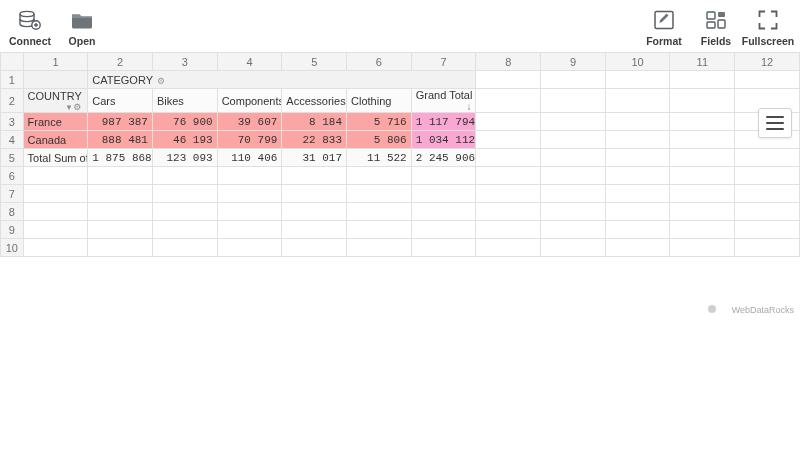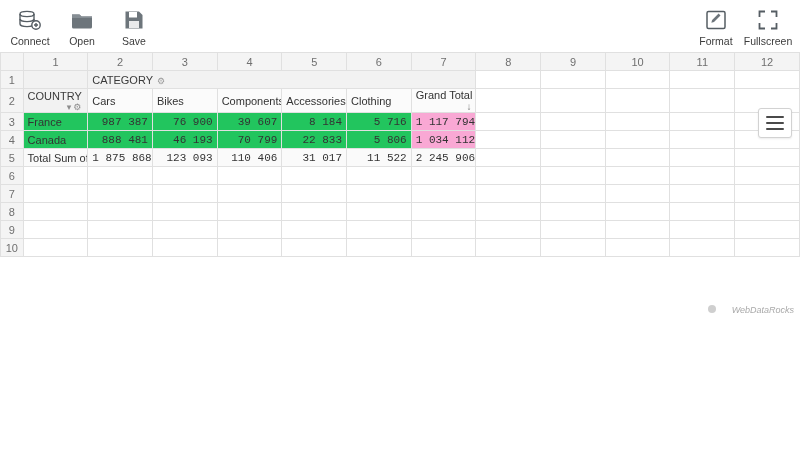--- a/index.html
+++ b/index.html
@@ -44,20 +44,21 @@
     width: 24px; height: 24px;
     display: block;
     color: #555d63;
   }
   .tb-item .tb-label {
     margin-top: 3px;
     font-size: 10.5px;
     color: #3c3c3c;
     white-space: nowrap;
     line-height: 12px;
+    font-weight: bold;
   }
 
   
   #sheet {
     position: relative;
     width: 800px;
     background: #ffffff;
   }
   table.grid {
     border-collapse: collapse;
@@ -83,21 +84,21 @@
     cursor: pointer;
   }
   .corner { width: 22px; }
   .rowhead { width: 22px; }
 
   col.c-rowhead { width: 22px; }
   col.c-data    { width: 63px; }
 
   
   td.pv {
-    background: #22c55e;
+    background: #fca5a5;
     color: #333333;
   }
   td.pv-empty {
     background: #ffffff;
     border: 1px solid #e6e6e6;
   }
   td.hdr {
     background: #f2f2f2;
     color: #3a3a3a;
     font-weight: bold;
@@ -163,21 +164,20 @@
   
   #branding {
     position: absolute;
     right: 6px;
     top: 253px;
     font-size: 9px;
     color: #a9a9a9;
     display: flex;
     align-items: flex-start;
     gap: 16px;
-    font-style: italic;
   }
   #branding .bmark {
     display: inline-block;
     width: 8px; height: 8px;
     border-radius: 50%;
     background: #cfcfcf;
   }
 </style>
 </head>
 <body>
@@ -202,47 +202,48 @@
     <div class="tb-item">
       <span class="tb-icon">
         <svg viewBox="0 0 24 24" width="24" height="24">
           <path d="M2 6.5h7.5l2 2H22V19a1.5 1.5 0 0 1-1.5 1.5h-17A1.5 1.5 0 0 1 2 19z" fill="#6d757b"></path>
           <path d="M2 6.5h7.5l2 2H22v1.6H2z" fill="#868e94"></path>
         </svg>
       </span>
       <span class="tb-label">Open</span>
     </div>
 
-    <div class="tb-item">
-      <span class="tb-icon">
-        <svg viewBox="0 0 24 24" width="24" height="24">
-          <path d="M3.5 3.5h13.5L20.5 7v13.5h-17z" fill="#6d757b"></path>
-          <rect x="7" y="4" width="8" height="5.5" fill="#ffffff"></rect>
-          <rect x="7" y="13" width="10" height="7" fill="#e9eaeb"></rect>
-        </svg>
-      </span>
-      <span class="tb-label">Save</span>
-    </div>
 
 
   </div>
 
   <div class="tb-group" id="tb-right">
 
     <div class="tb-item">
       <span class="tb-icon">
         <svg viewBox="0 0 24 24" width="24" height="24" fill="none" stroke="#555d63" stroke-width="1.5">
           <rect x="3" y="3.5" width="18" height="17" rx="1.5"></rect>
           <path d="M16.5 7.5l-6.5 6.5-2.6.7.7-2.6 6.5-6.5z" fill="#6d757b" stroke="none"></path>
         </svg>
       </span>
       <span class="tb-label">Format</span>
     </div>
 
 
+    <div class="tb-item">
+      <span class="tb-icon">
+        <svg viewBox="0 0 24 24" width="24" height="24" fill="none" stroke="#555d63" stroke-width="1.4">
+          <rect x="3" y="4" width="8" height="7" rx="1"></rect>
+          <rect x="3" y="14" width="8" height="6" rx="1"></rect>
+          <rect x="14" y="4" width="7" height="5" rx="1" fill="#6d757b" stroke="none"></rect>
+          <rect x="14" y="12" width="7" height="8" rx="1"></rect>
+        </svg>
+      </span>
+      <span class="tb-label">Fields</span>
+    </div>
 
     <div class="tb-item">
       <span class="tb-icon">
         <svg viewBox="0 0 24 24" width="24" height="24" fill="none" stroke="#555d63" stroke-width="1.8">
           <path d="M3.5 9V3.5H9"></path>
             <path d="M15 3.5h5.5V9"></path>
           <path d="M20.5 15v5.5H15"></path>
             <path d="M9 20.5H3.5V15"></path>
         </svg>
       </span>

